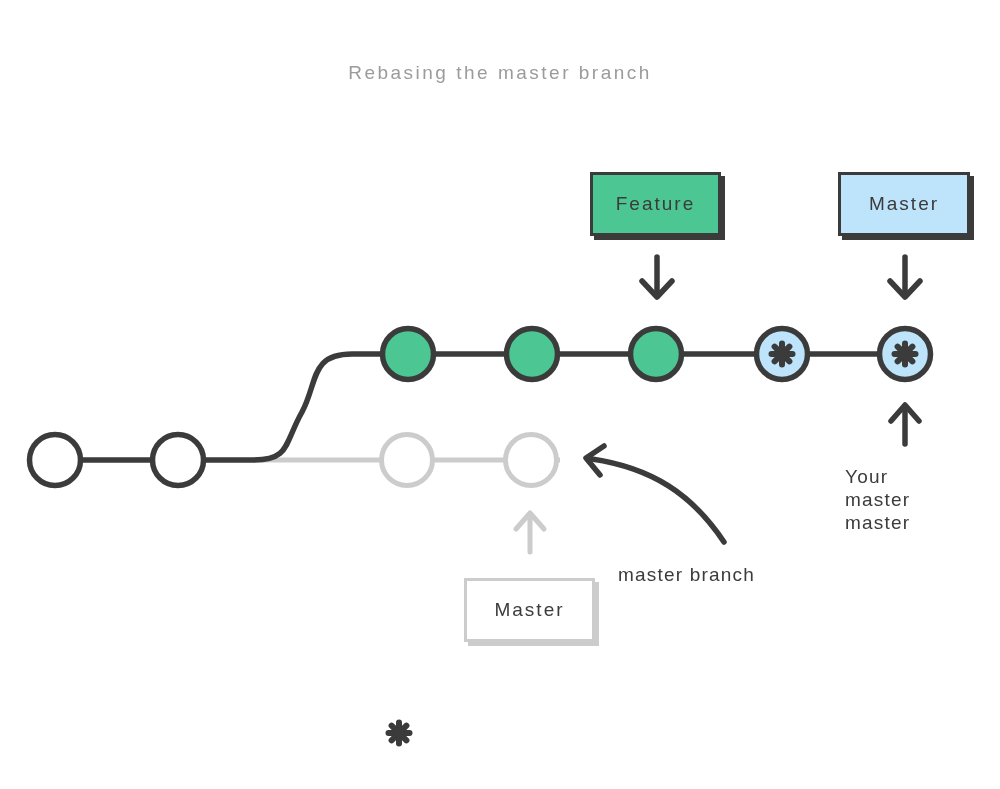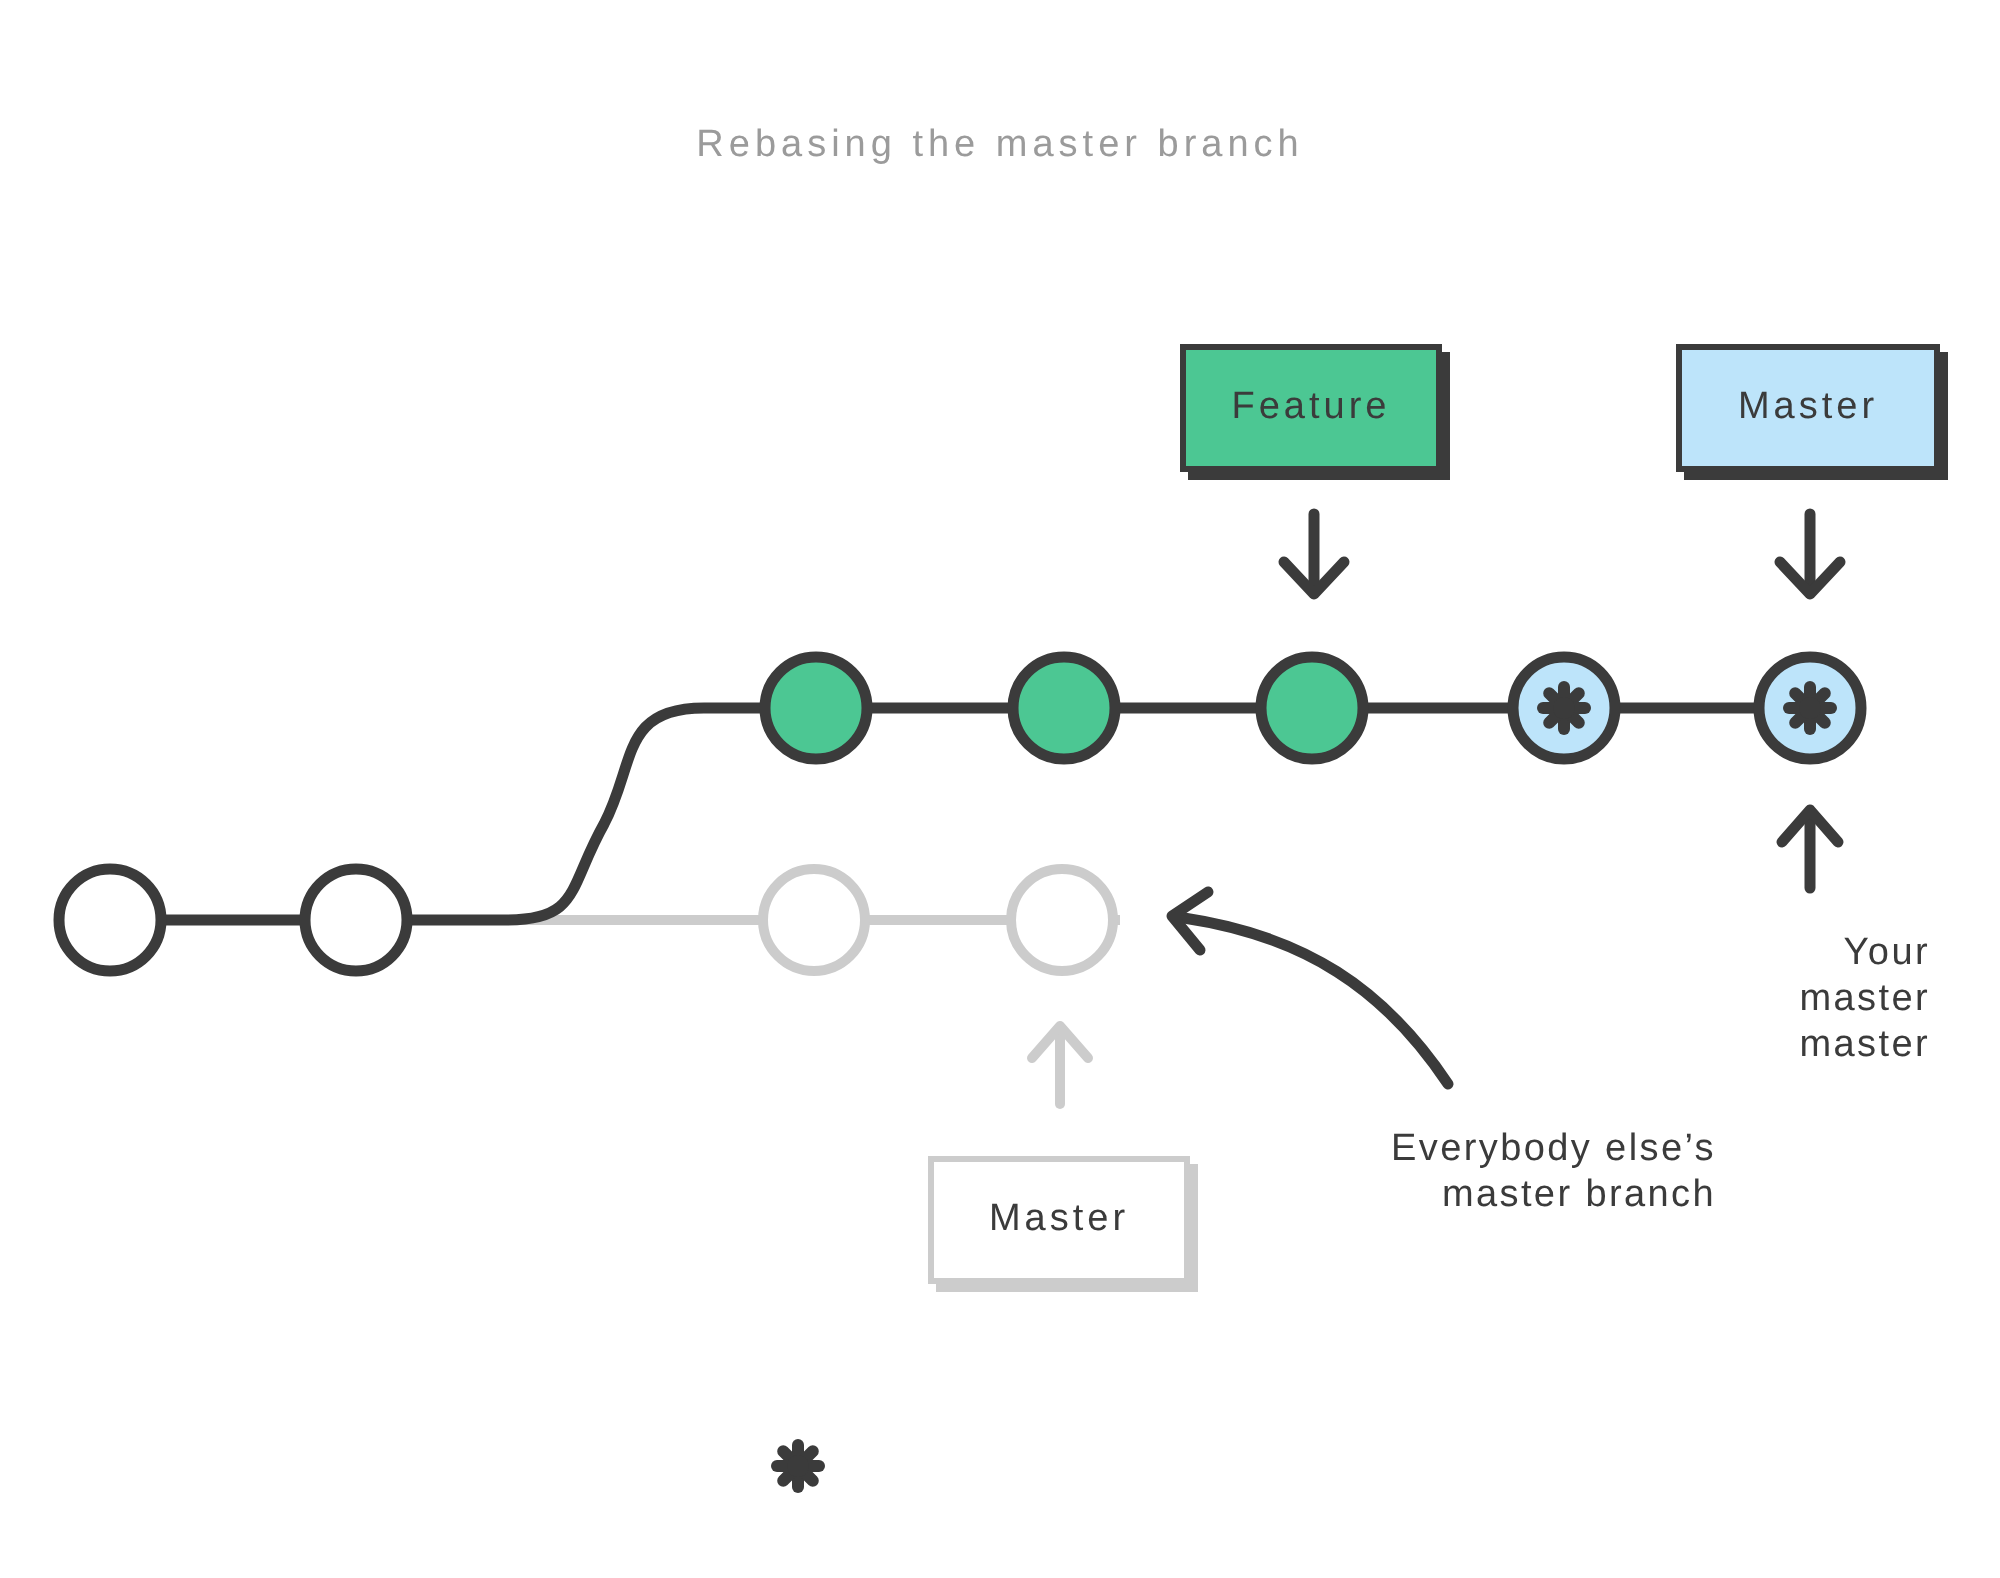--- a/index.html
+++ b/index.html
@@ -39,21 +39,21 @@
   }
   .box-master-old{
     left:464px;top:578px;width:131px;height:64px;
     background:#fff;
     border:3px solid var(--gray);
     box-shadow:4px 4px 0 var(--gray);
   }
   .note{
     color:var(--ink);
     font-size:19px;line-height:23px;
-    text-align:right;letter-spacing:1.2px;
+    text-align:left;letter-spacing:1.2px;
   }
   .note-your{left:845px;top:465px;width:120px;}
   .note-everybody{left:618px;top:563px;width:240px;}
   .legend{
     left:383px;top:714px;
     display:flex;align-items:center;gap:22px;
   }
   .legend-text{
     color:var(--ink);font-size:20px;letter-spacing:1.5px;
   }
@@ -134,18 +134,17 @@
     <span>Master</span>
   </div>
 
   <div class="abs note note-your">
     <div>Your</div>
     <div>master</div>
     <div>master</div>
   </div>
 
   <div class="abs note note-everybody">
-    <div>Everybody else’s</div>
     <div>master branch</div>
   </div>
 
 
 </div>
 
 </body></html>

